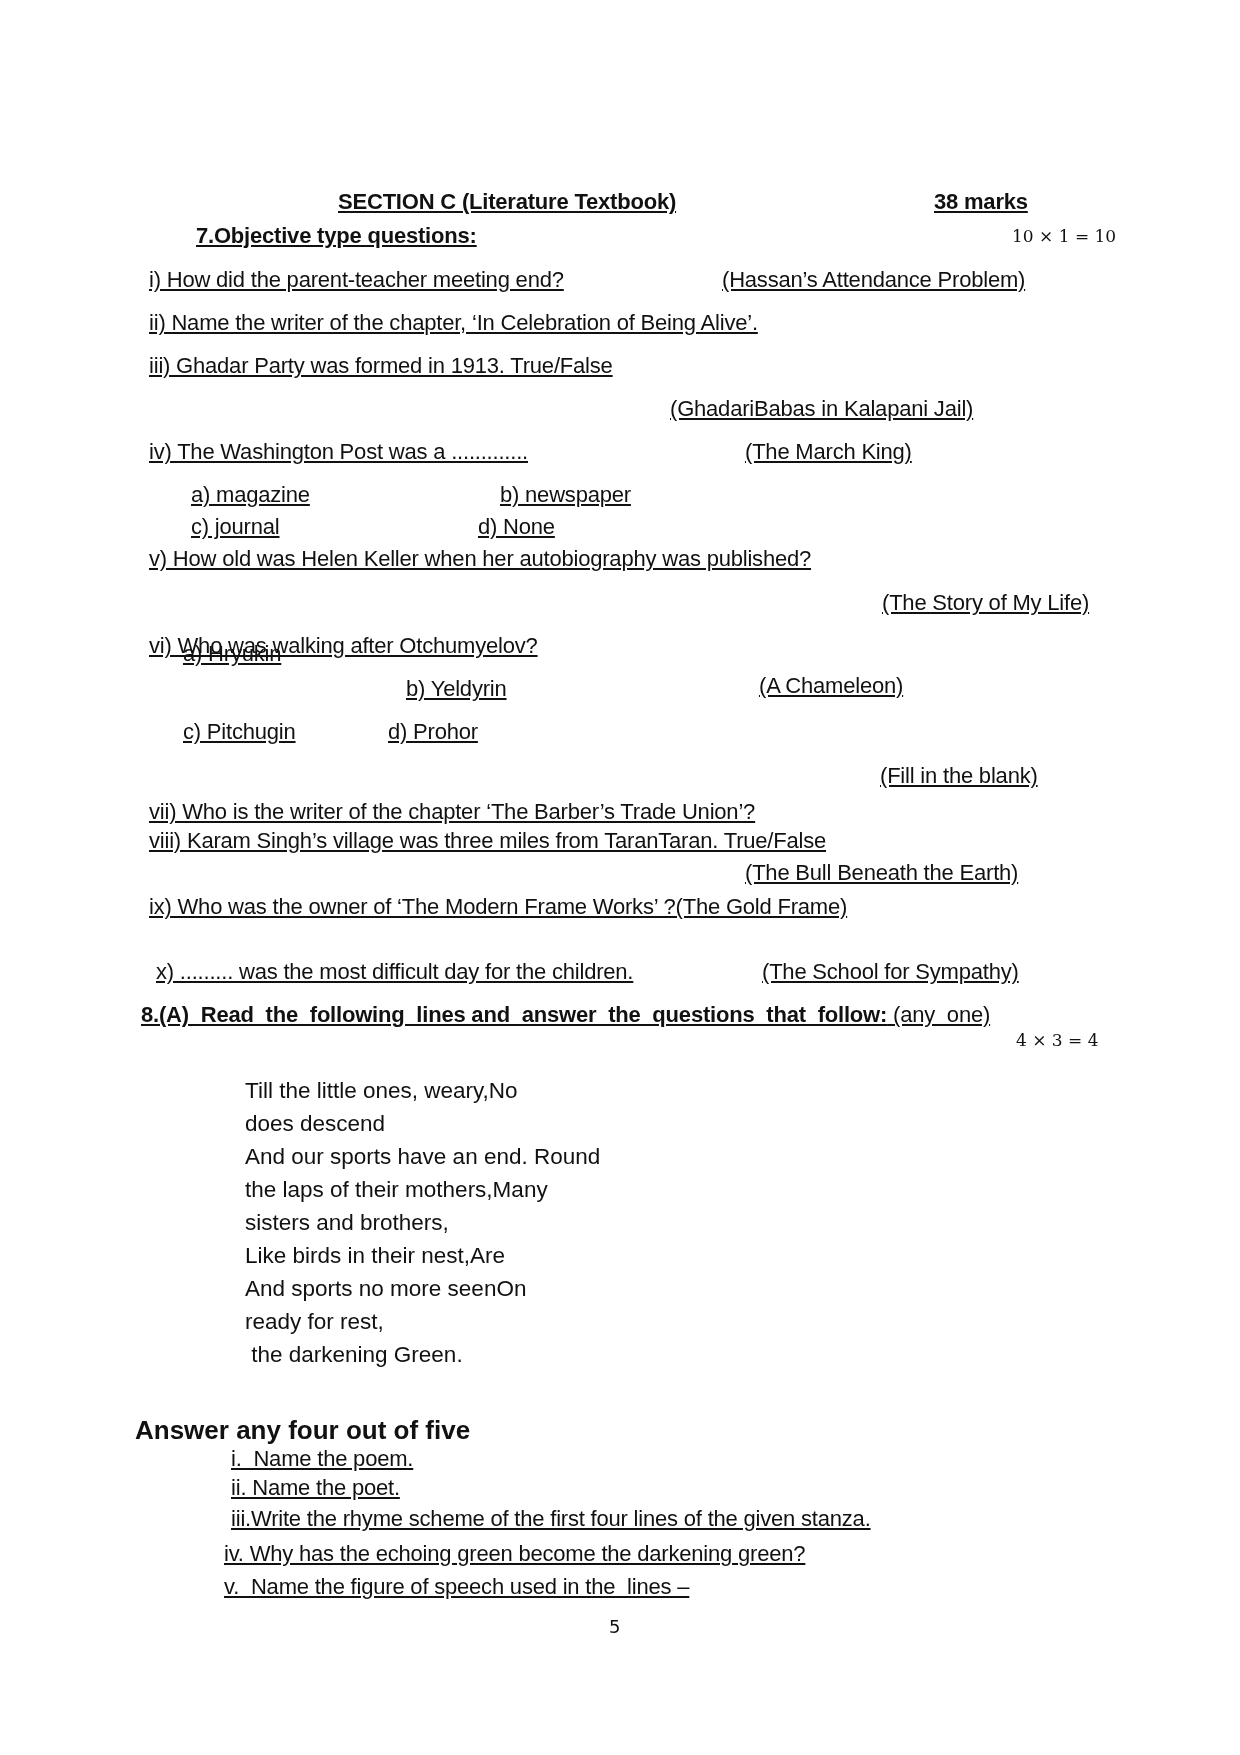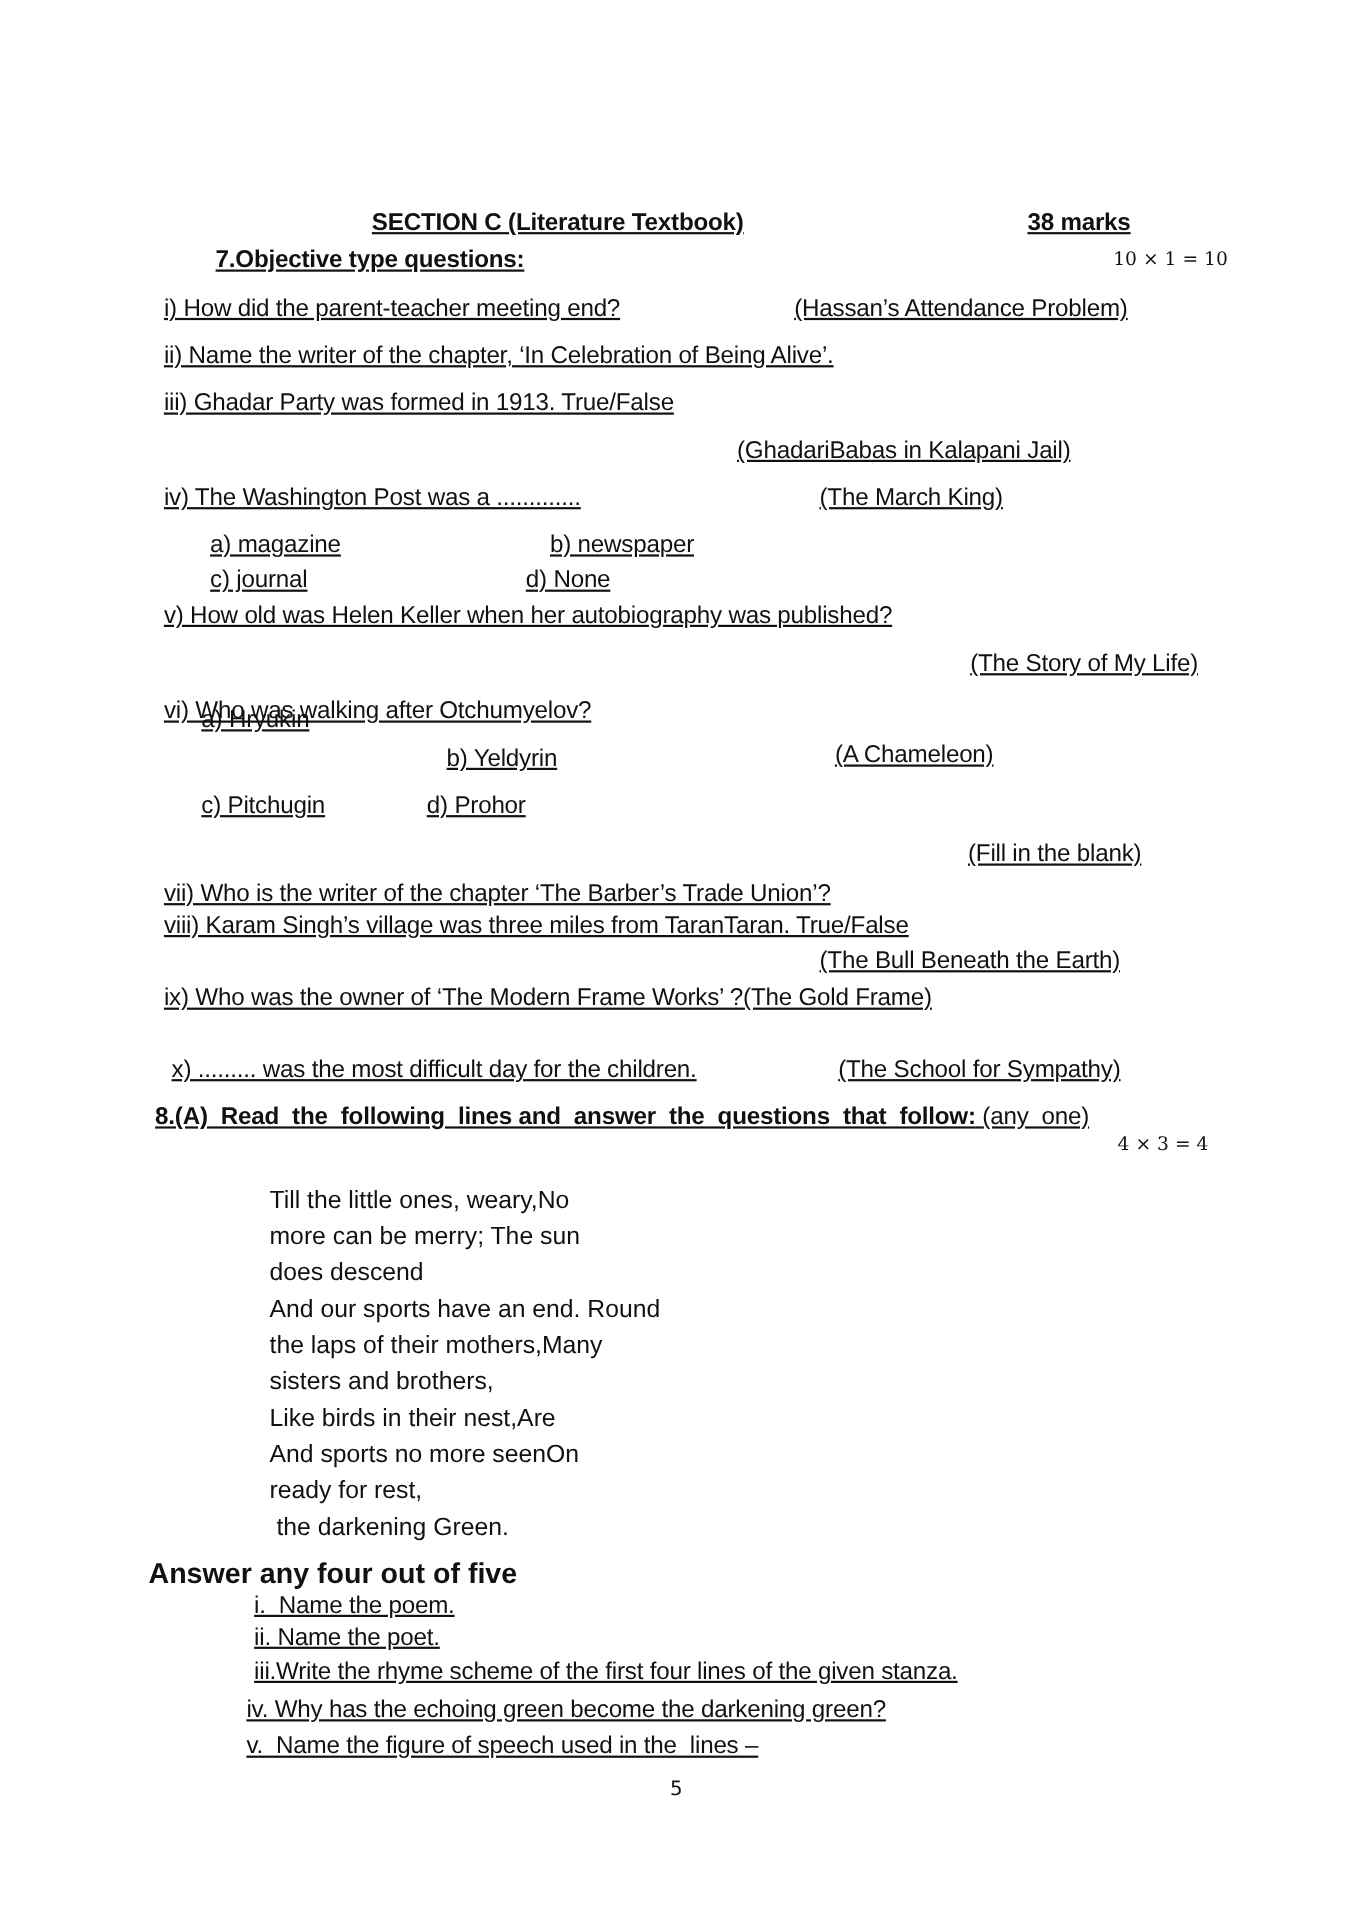--- a/index.html
+++ b/index.html
@@ -62,21 +62,20 @@
 </div>
 
 <div class="abs t" style="left:127px; top:1002px;margin-left:14px;">
   <span class="b" style="white-space:pre;">8.(A)  Read  the  following  lines and  answer  the  questions  that  follow:</span>
   <span style="white-space:pre;">(any  one)</span>
 </div>
 <div class="abs math" style="left:1016px; top:1030px;">4 × 3 = 4</div>
 
 <div class="abs poem" style="left:245px; top:1050px;margin-top:24px;">
   <div>Till the little ones, weary,No</div>
-  <div>more can be merry; The sun</div>
   <div>does descend</div>
   <div>And our sports have an end. Round</div>
   <div>the laps of their mothers,Many</div>
   <div>sisters and brothers,</div>
   <div>Like birds in their nest,Are</div>
   <div>And sports no more seenOn</div>
   <div>ready for rest,</div>
   <div style="white-space:pre;"> the darkening Green.</div>
 </div>
 

